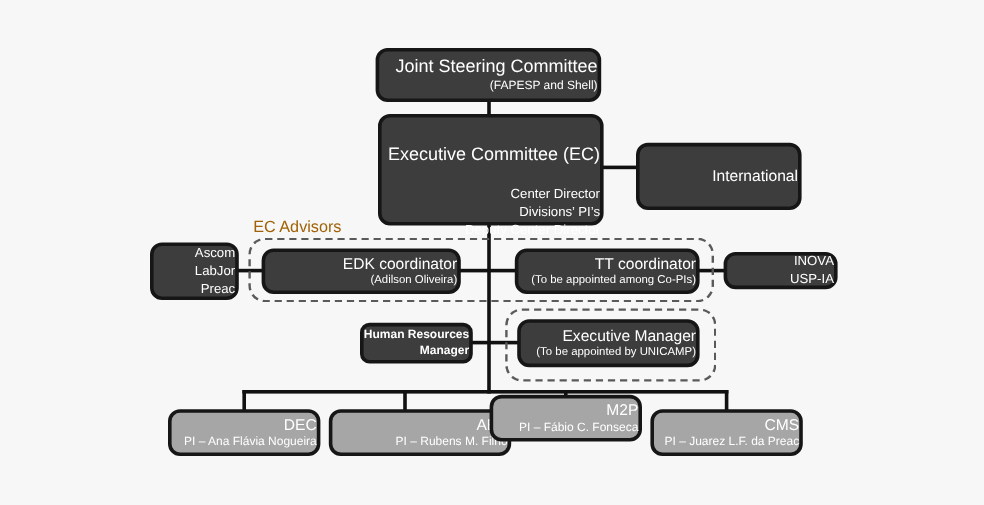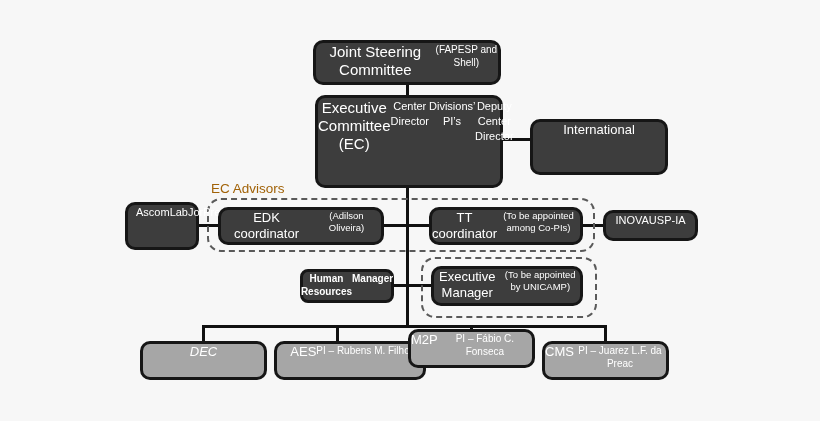--- a/index.html
+++ b/index.html
@@ -2,21 +2,21 @@
 <html><head>
 <meta charset="utf-8">
 <style>
   html,body{margin:0;padding:0;}
   .canvas{
     position:relative;width:820px;height:421px;background:#f7f7f7;
     font-family:"Liberation Sans",sans-serif;overflow:hidden;
   }
   .node{
     position:absolute;box-sizing:border-box;border-radius:10px;
-    display:flex;flex-direction:row;align-items:flex-start;justify-content:center;
+    display:flex;flex-direction:column;align-items:flex-end;justify-content:center;
     text-align:center;color:#ffffff;
   }
   .dark{background:#3d3d3d;border:3px solid #161616;}
   .light{background:#a6a6a6;border:3px solid #161616;}
   .dashed{
     position:absolute;box-sizing:border-box;background:transparent;
     border:2px dashed #5a5a5a;border-radius:14px;
   }
   .line{position:absolute;background:#111111;}
   .t-lg{font-size:15px;line-height:18px;}
@@ -49,21 +49,21 @@
 
   <div class="dashed" style="left:207px;top:198px;width:388px;height:54px;"></div>
   <div class="dashed" style="left:421px;top:257px;width:176px;height:61px;"></div>
   <div class="advisors-label" style="left:211px;top:181px;">EC Advisors</div>
 
   <div class="node dark" style="left:313px;top:40px;width:188px;height:45px;">
     <span class="t-lg">Joint Steering Committee</span>
     <span class="sub">(FAPESP and Shell)</span>
   </div>
 
-  <div class="node dark" style="left:315px;top:95px;width:188px;height:93px;justify-content:flex-start;padding-top:1px;">
+  <div class="node dark" style="left:315px;top:95px;width:188px;height:93px;justify-content:flex-start;padding-top:22px;">
     <span class="t-lg" style="margin-bottom:17px;">Executive Committee (EC)</span>
     <span class="t-sm">Center Director</span>
     <span class="t-sm">Divisions’ PI’s</span>
     <span class="t-sm">Deputy Center Director</span>
   </div>
 
   <div class="node dark" style="left:530px;top:119px;width:138px;height:56px;">
     <span class="t-md">International</span>
   </div>
 
@@ -91,22 +91,23 @@
   <div class="node dark" style="left:300px;top:269px;width:94px;height:34px;border-radius:8px;">
     <span class="hr-text">Human Resources</span>
     <span class="hr-text">Manager</span>
   </div>
 
   <div class="node dark" style="left:431px;top:266px;width:152px;height:40px;">
     <span class="t-md">Executive Manager</span>
     <span class="t-xs">(To be appointed by UNICAMP)</span>
   </div>
 
-  <div class="node light" style="left:140px;top:341px;width:127px;height:39px;font-style:italic;">
+  <div class="node light" style="left:140px;top:341px;width:127px;height:39px;">
     <span class="t-md">DEC</span>
+    <span class="sub">PI – Ana Flávia Nogueira</span>
   </div>
   <div class="node light" style="left:274px;top:341px;width:152px;height:39px;">
     <span class="t-md">AES</span>
     <span class="sub">PI – Rubens M. Filho</span>
   </div>
   <div class="node light" style="left:408px;top:329px;width:127px;height:39px;">
     <span class="t-md">M2P</span>
     <span class="sub">PI – Fábio C. Fonseca</span>
   </div>
   <div class="node light" style="left:542px;top:341px;width:127px;height:39px;">

